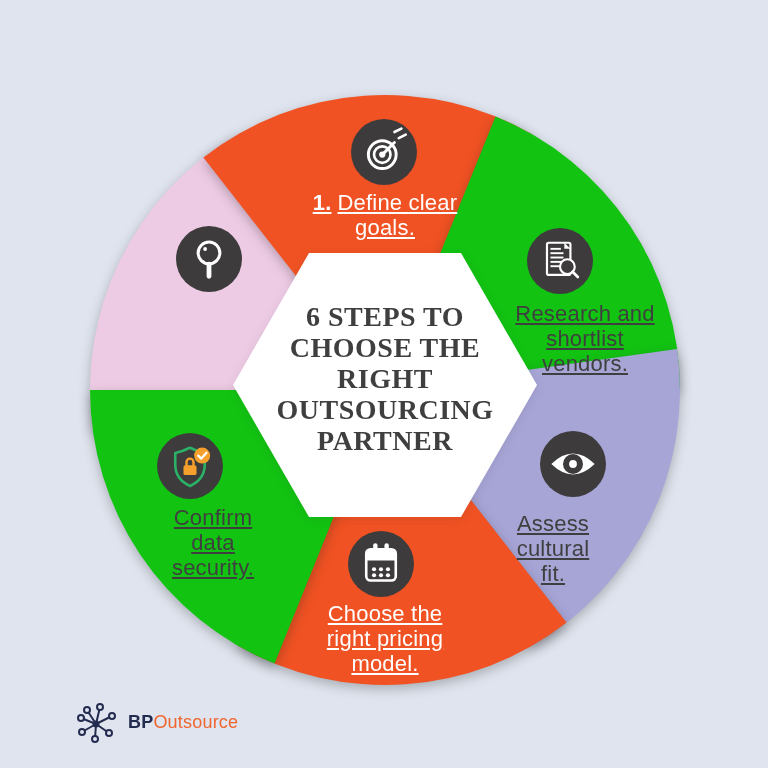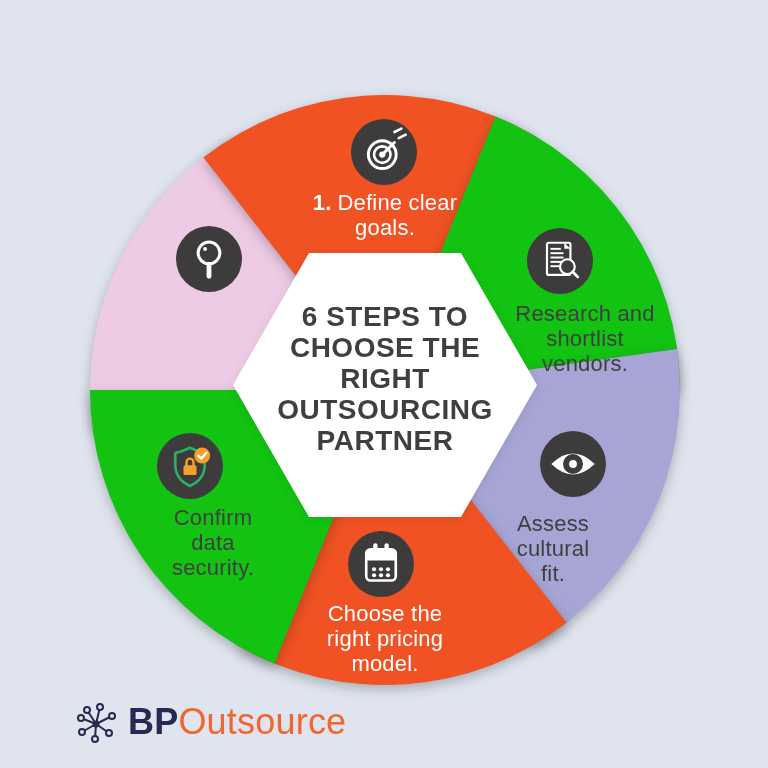--- a/index.html
+++ b/index.html
@@ -11,37 +11,39 @@
   }
   .canvas{position:absolute;inset:0;}
   svg.wheel{position:absolute;left:0;top:0;}
   .sector{filter:drop-shadow(0 4px 6px rgba(25,25,25,0.28));}
   .hexagon{filter:drop-shadow(0 2px 5px rgba(25,25,25,0.10));}
   .icon-badge{position:absolute;width:66px;height:66px;}
   .step-label{
     position:absolute;text-align:center;
     font-size:22px;line-height:25px;letter-spacing:0.2px;
     white-space:pre-line;
+    text-decoration:underline;
   }
   .step-label .num{font-weight:700;}
   .step-label .num:not(:empty){margin-right:6px;}
   .step-label.light{color:#FFFFFF;}
   .step-label.dark{color:#3F3F3F;}
   .center-title{
     position:absolute;left:255px;top:301px;width:260px;
     text-align:center;color:#3F3F3F;
     font-size:28px;font-weight:700;line-height:31px;letter-spacing:0.5px;
     white-space:pre-line;
+    font-family:Liberation Serif, serif;
   }
   .brand{
     position:absolute;left:76px;top:700px;height:44px;
     display:flex;align-items:center;
   }
   .brand .mark{width:44px;height:44px;margin-right:8px;}
-  .brand .wordmark{font-size:36px;letter-spacing:0.2px;}
+  .brand .wordmark{font-size:18px;letter-spacing:0.2px;}
   .brand .bp{color:#232C50;font-weight:700;}
   .brand .outsource{color:#F0662F;font-weight:500;}
 </style>
 </head>
 <body>
 
 <div class="canvas">
 
   <svg class="wheel" width="768" height="768" viewBox="0 0 768 768">
     <path class="sector" d="M385 390 L92.9 431.1 A295 295 0 0 1 237.5 134.5 Z" fill="#EECBE5"></path>

